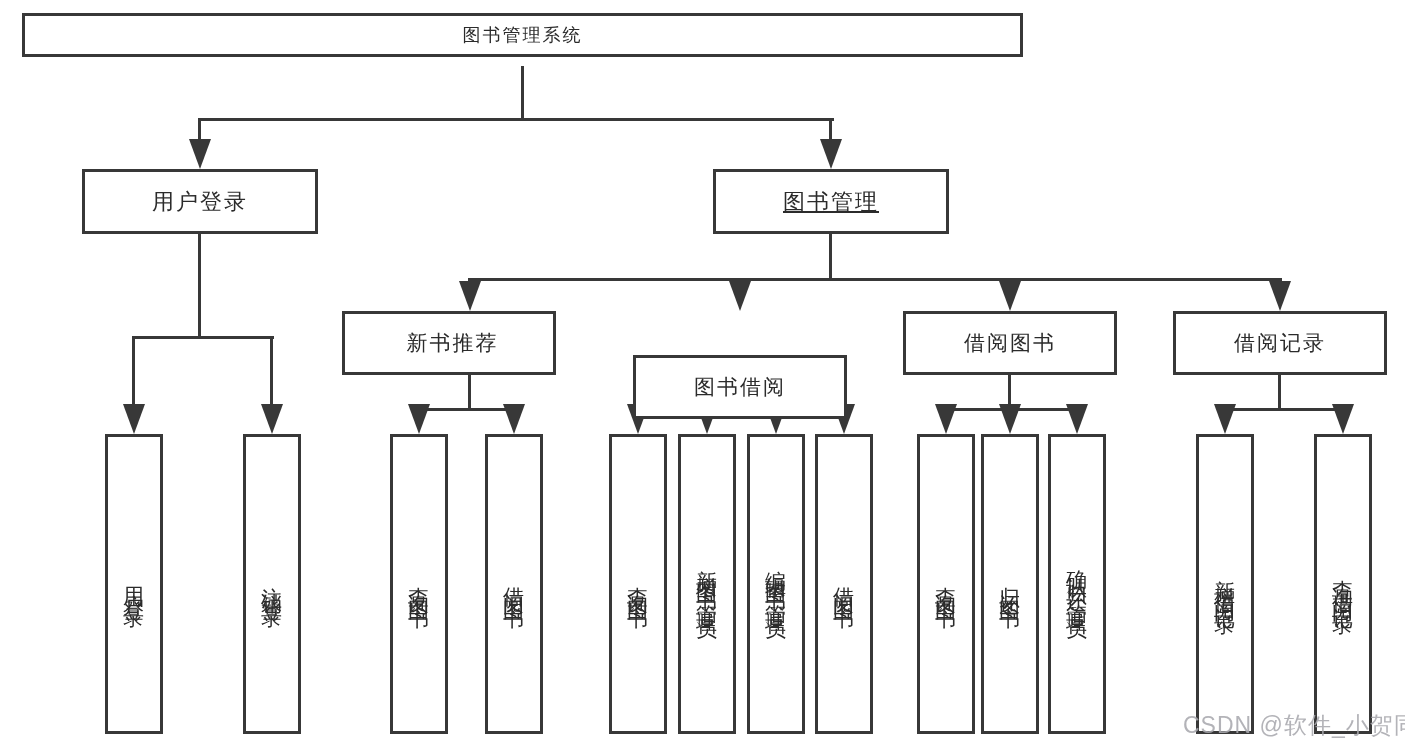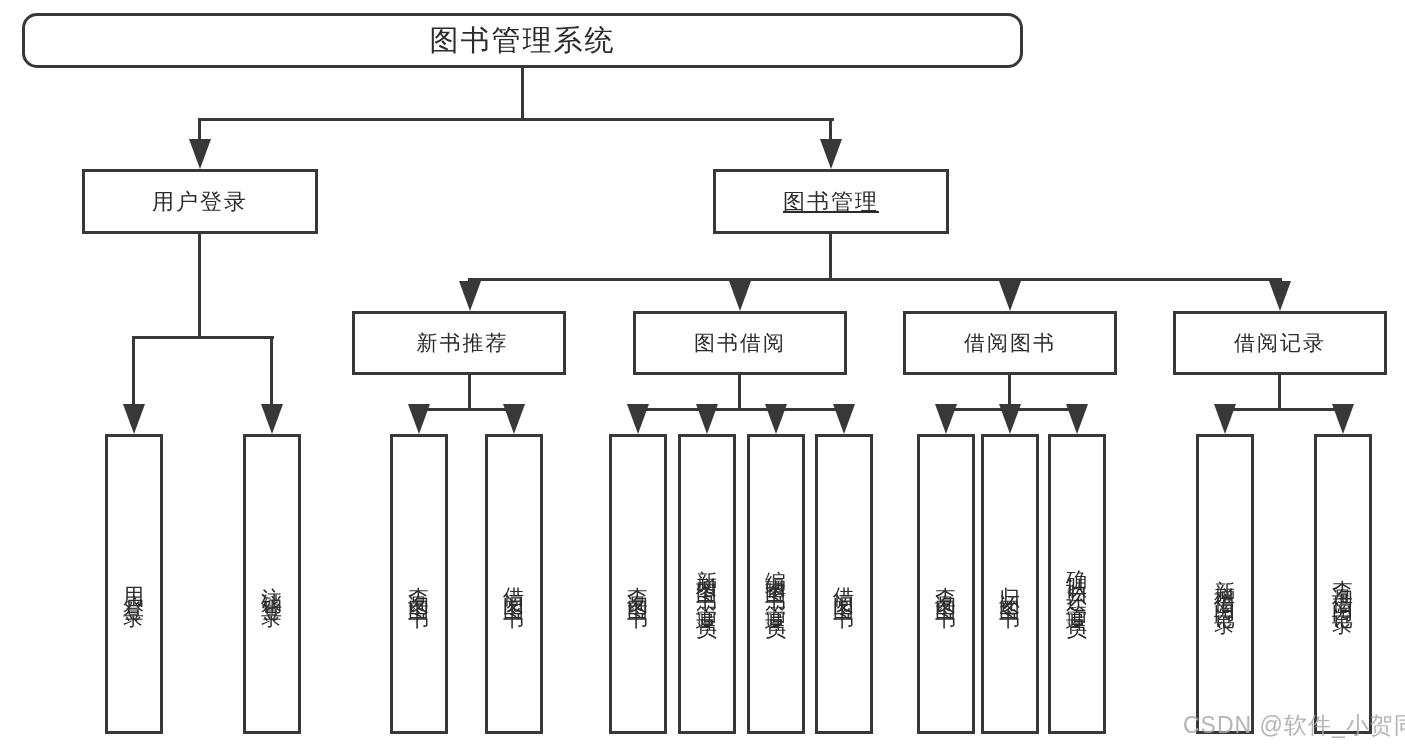--- a/index.html
+++ b/index.html
@@ -6,21 +6,21 @@
   .canvas{
     position:relative;width:1405px;height:747px;background:#ffffff;overflow:hidden;
     font-family:"Liberation Sans","DejaVu Sans",sans-serif;color:#2b2b2b;
   }
   
   .box{
     position:absolute;background:#fff;border:3px solid #383838;box-sizing:border-box;
     display:flex;align-items:center;justify-content:center;
     font-size:22px;letter-spacing:2px;color:#2b2b2b;z-index:2;
   }
-  .root{left:22px;top:13px;width:1001px;height:55px;font-size:29px;border-radius:15px;}
+  .root{left:22px;top:13px;width:1001px;height:44px;font-size:18px;}
   .lvl2{top:169px;width:236px;height:65px;}
   .lvl3{top:311px;width:214px;height:64px;font-size:21px;}
   .leaf{
     top:434px;width:58px;height:300px;
     writing-mode:vertical-rl;text-orientation:mixed;
     font-size:21px;letter-spacing:7px;line-height:1;
   }
   
   .vl{position:absolute;width:3px;background:#383838;z-index:1;}
   .hl{position:absolute;height:3px;background:#383838;z-index:1;}
@@ -81,22 +81,22 @@
   <i class="ah" style="left:999px;top:404px;"></i>
   <i class="ah" style="left:1066px;top:404px;"></i>
   <i class="ah" style="left:1214px;top:404px;"></i>
   <i class="ah" style="left:1332px;top:404px;"></i>
 
   <div class="box root">图书管理系统</div>
 
   <div class="box lvl2" style="left:82px;">用户登录</div>
   <div class="box lvl2" style="left:713px;text-decoration:underline;">图书管理</div>
 
-  <div class="box lvl3" style="left:352px;padding-left:7px;">新书推荐</div>
-  <div class="box lvl3" style="left:633px;">图书借阅</div>
+  <div class="box lvl3" style="left:342px;padding-left:7px;">新书推荐</div>
+  <div class="box lvl3" style="left:633px;margin-top:44px;">图书借阅</div>
   <div class="box lvl3" style="left:903px;">借阅图书</div>
   <div class="box lvl3" style="left:1173px;text-align:center;">借阅记录</div>
 
   <div class="box leaf" style="left:105px;">用户登录</div>
   <div class="box leaf" style="left:243px;">注销登录</div>
 
   <div class="box leaf" style="left:390px;">查询图书</div>
   <div class="box leaf" style="left:485px;">借阅图书</div>
 
   <div class="box leaf" style="left:609px;">查询图书</div>

